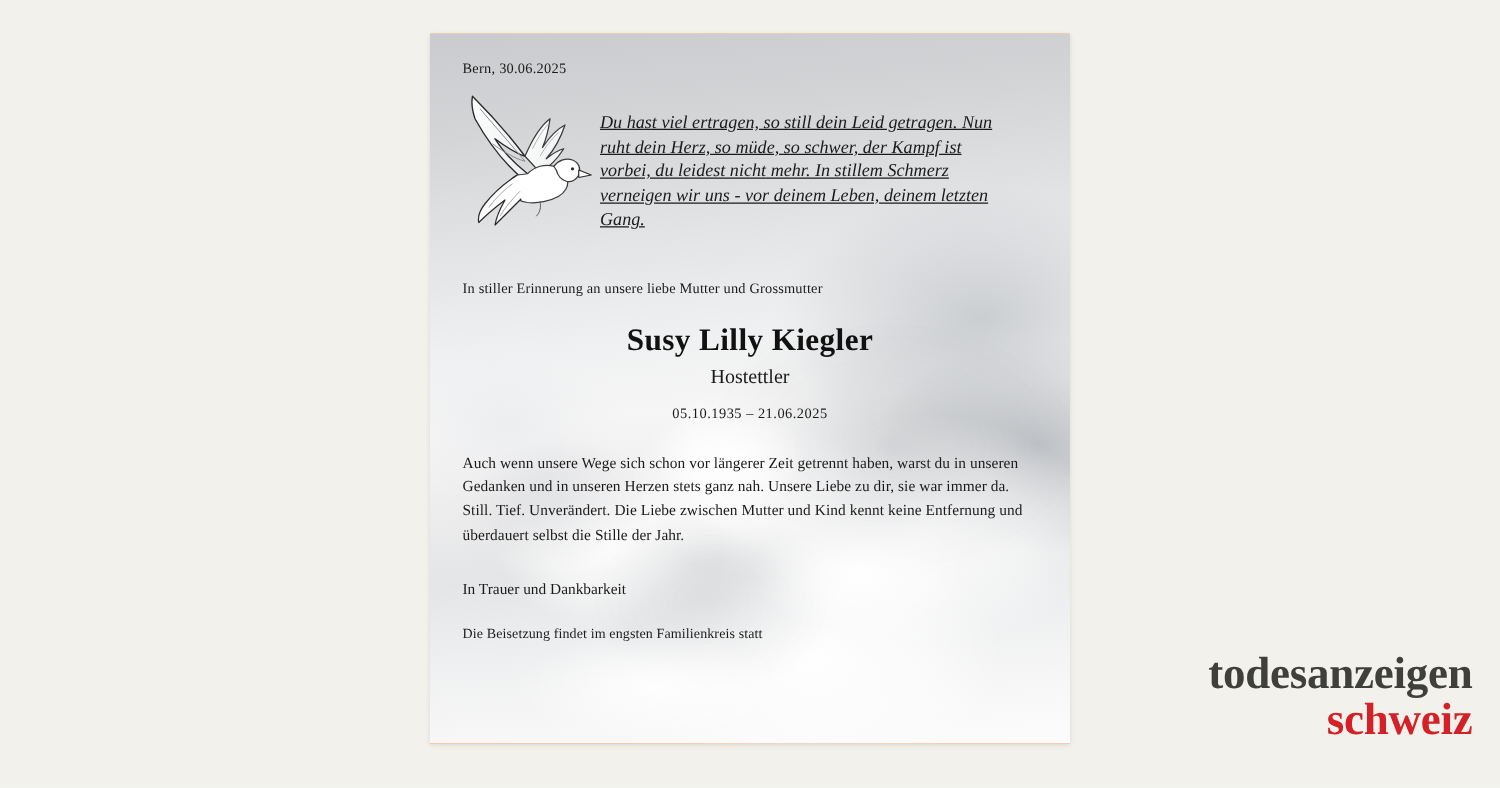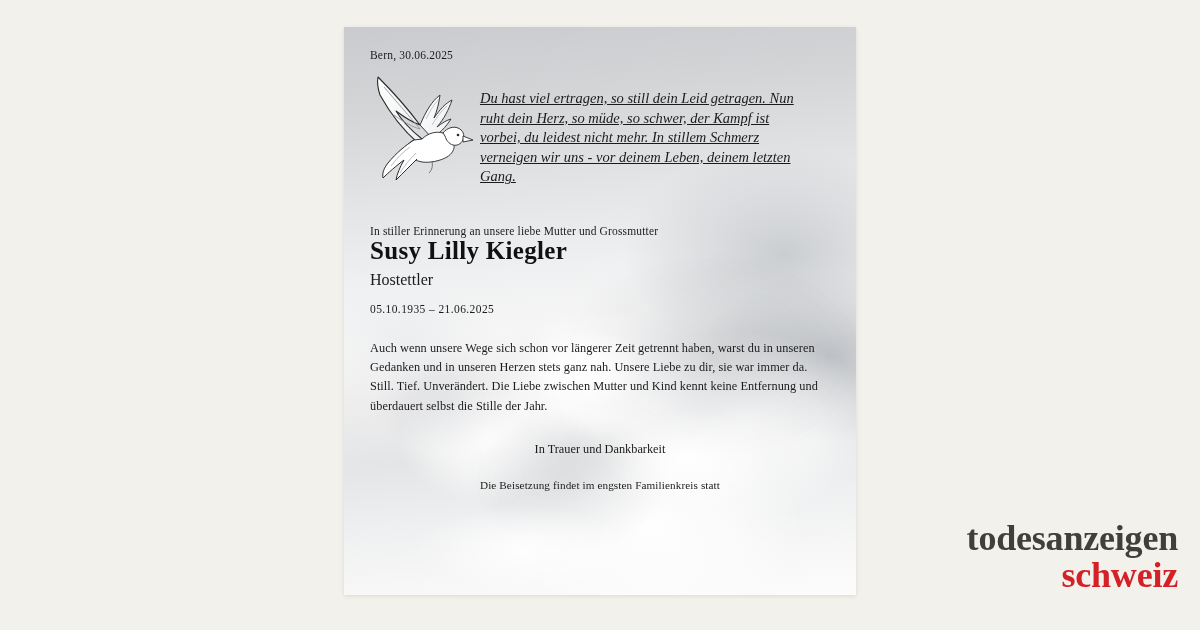--- a/index.html
+++ b/index.html
@@ -116,21 +116,22 @@
     text-decoration: underline;
   }
 
   .memory-line {
     margin-top: 36px;
     font-size: 11.5px;
     letter-spacing: .15px;
   }
 
   .name-block {
-    text-align: left;
+    text-align: center;
+    margin-top: 22px;
   }
   .deceased-name {
     font-size: 25px;
     font-weight: bold;
     letter-spacing: .3px;
     color: #111;
     line-height: 1.1;
   }
   .maiden-name {
     font-size: 16px;
@@ -148,34 +149,32 @@
     margin-top: 24px;
     font-size: 12.3px;
     line-height: 19.4px;
     letter-spacing: .05px;
     padding-right: 8px;
   }
 
   .gratitude {
     margin-top: 26px;
     font-size: 12.3px;
-    text-align: center;
   }
 
   .mourners {
     margin-top: 22px;
     font-size: 12.3px;
     line-height: 19.4px;
   }
 
   .closing {
     margin-top: 22px;
     font-size: 11.2px;
     letter-spacing: .1px;
-    text-align: center;
   }
 
   
   .logo {
     position: absolute;
     right: 22px;
     bottom: 36px;
     text-align: right;
     line-height: 1.02;
   }

